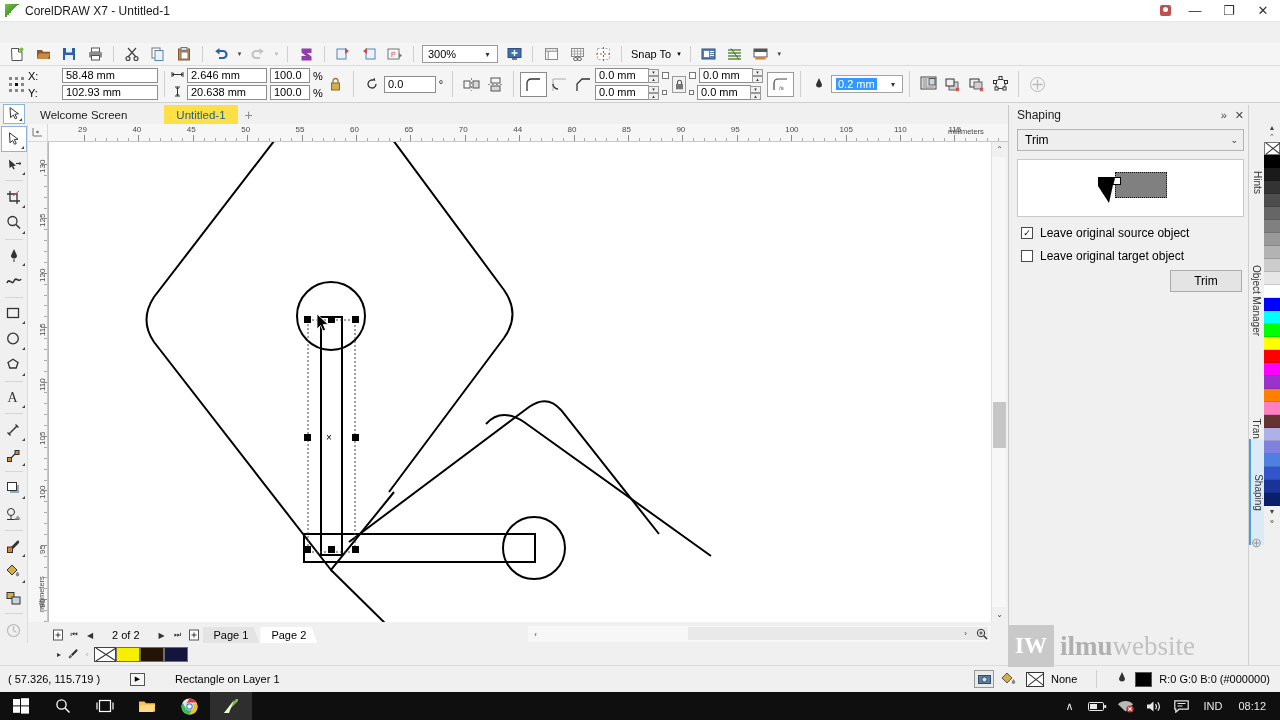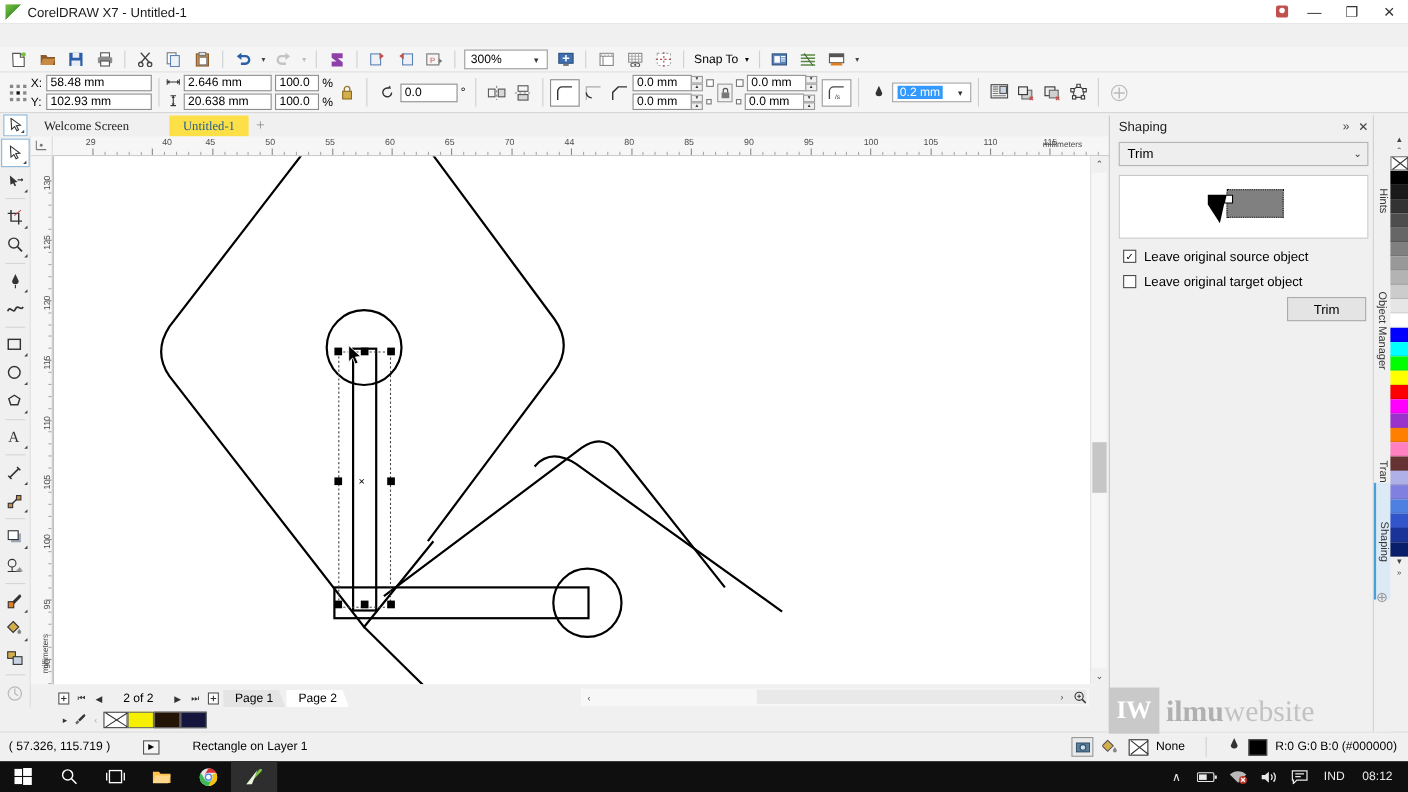--- a/index.html
+++ b/index.html
@@ -93,21 +93,21 @@
     cursor:default;
   }
   .xy-group { display:flex; align-items:center; gap:3px; }
   .xy-rows { display:flex; flex-direction:column; gap:2px; }
   .xy-row { display:flex; align-items:center; gap:3px; }
   .xy-label { width:11px; font-size:11px; text-align:left; }
   .field {
     background:#fff; border:1px solid #8d8d8d; height:15px; font-size:11px;
     padding:0 3px; display:flex; align-items:center; line-height:13px;
   }
-  .f-xy { width:96px; }
+  .f-xy { width:96px;margin-left:20px; }
   .f-size { width:80px; }
   .f-pct { width:40px; }
   .f-rot { width:52px; height:17px; }
   .f-mm { width:54px; }
   .pctsign { font-size:11px; width:10px; }
   .unit-deg { font-size:11px; width:10px; text-align:center; }
   .spin {
     display:flex; flex-direction:column; justify-content:center; margin-left:-1px;
   }
   .spin span {
@@ -133,21 +133,21 @@
     display:flex; align-items:center; justify-content:center; font-size:8px; color:#333;
   }
   .lock-btn {
     width:14px; height:17px; border:1px solid #9a9a9a; background:#f2f2f2;
     display:flex; align-items:center; justify-content:center;
   }
 
   
   .tabbar {
     position:absolute; left:0; top:103px; width:1280px; height:21px;
-    background:#f0f0f0; display:flex; align-items:flex-end;font-family:Liberation Serif, serif;
+    background:#f0f0f0; display:flex; align-items:flex-end;
   }
   .tool-top-box {
     width:28px; height:21px; background:#f0f0f0;
     display:flex; align-items:center; justify-content:center;
   }
   .doc-tab {
     height:19px; padding:0 12px; display:flex; align-items:center;
     font-size:11.5px; color:#222; background:#f0f0f0; cursor:default;
   }
   .doc-tab.active { background:#fde047; color:#1a5c96;margin-left:25px; }
@@ -913,21 +913,21 @@
         <circle cx="5.5" cy="5" r="1.3" fill="#777"></circle>
       </svg>
   </div>
   <div class="hruler" id="hruler">
       <div class="rlab" style="left: 30px; top: 1px;">29</div>
       <div class="rtick" style="left: 36px; top: 11px; width: 1px; height: 6px;"></div>
       <div class="rtick" style="left: 46.88px; top: 14px; width: 1px; height: 3px; background: rgb(170, 170, 170);"></div>
       <div class="rtick" style="left: 57.76px; top: 14px; width: 1px; height: 3px; background: rgb(170, 170, 170);"></div>
       <div class="rtick" style="left: 68.64px; top: 14px; width: 1px; height: 3px; background: rgb(170, 170, 170);"></div>
       <div class="rtick" style="left: 79.52px; top: 14px; width: 1px; height: 3px; background: rgb(170, 170, 170);"></div>
-      <div class="rlab" style="left: 84.4px; top: 1px; margin-left: 15px;">40</div>
+      <div class="rlab" style="left: 84.4px; top: 1px;">40</div>
       <div class="rtick" style="left: 90.4px; top: 11px; width: 1px; height: 6px;"></div>
       <div class="rtick" style="left: 101.28px; top: 14px; width: 1px; height: 3px; background: rgb(170, 170, 170);"></div>
       <div class="rtick" style="left: 112.16px; top: 14px; width: 1px; height: 3px; background: rgb(170, 170, 170);"></div>
       <div class="rtick" style="left: 123.04px; top: 14px; width: 1px; height: 3px; background: rgb(170, 170, 170);"></div>
       <div class="rtick" style="left: 133.92px; top: 14px; width: 1px; height: 3px; background: rgb(170, 170, 170);"></div>
       <div class="rlab" style="left: 138.8px; top: 1px;">45</div>
       <div class="rtick" style="left: 144.8px; top: 11px; width: 1px; height: 6px;"></div>
       <div class="rtick" style="left: 155.68px; top: 14px; width: 1px; height: 3px; background: rgb(170, 170, 170);"></div>
       <div class="rtick" style="left: 166.56px; top: 14px; width: 1px; height: 3px; background: rgb(170, 170, 170);"></div>
       <div class="rtick" style="left: 177.44px; top: 14px; width: 1px; height: 3px; background: rgb(170, 170, 170);"></div>

